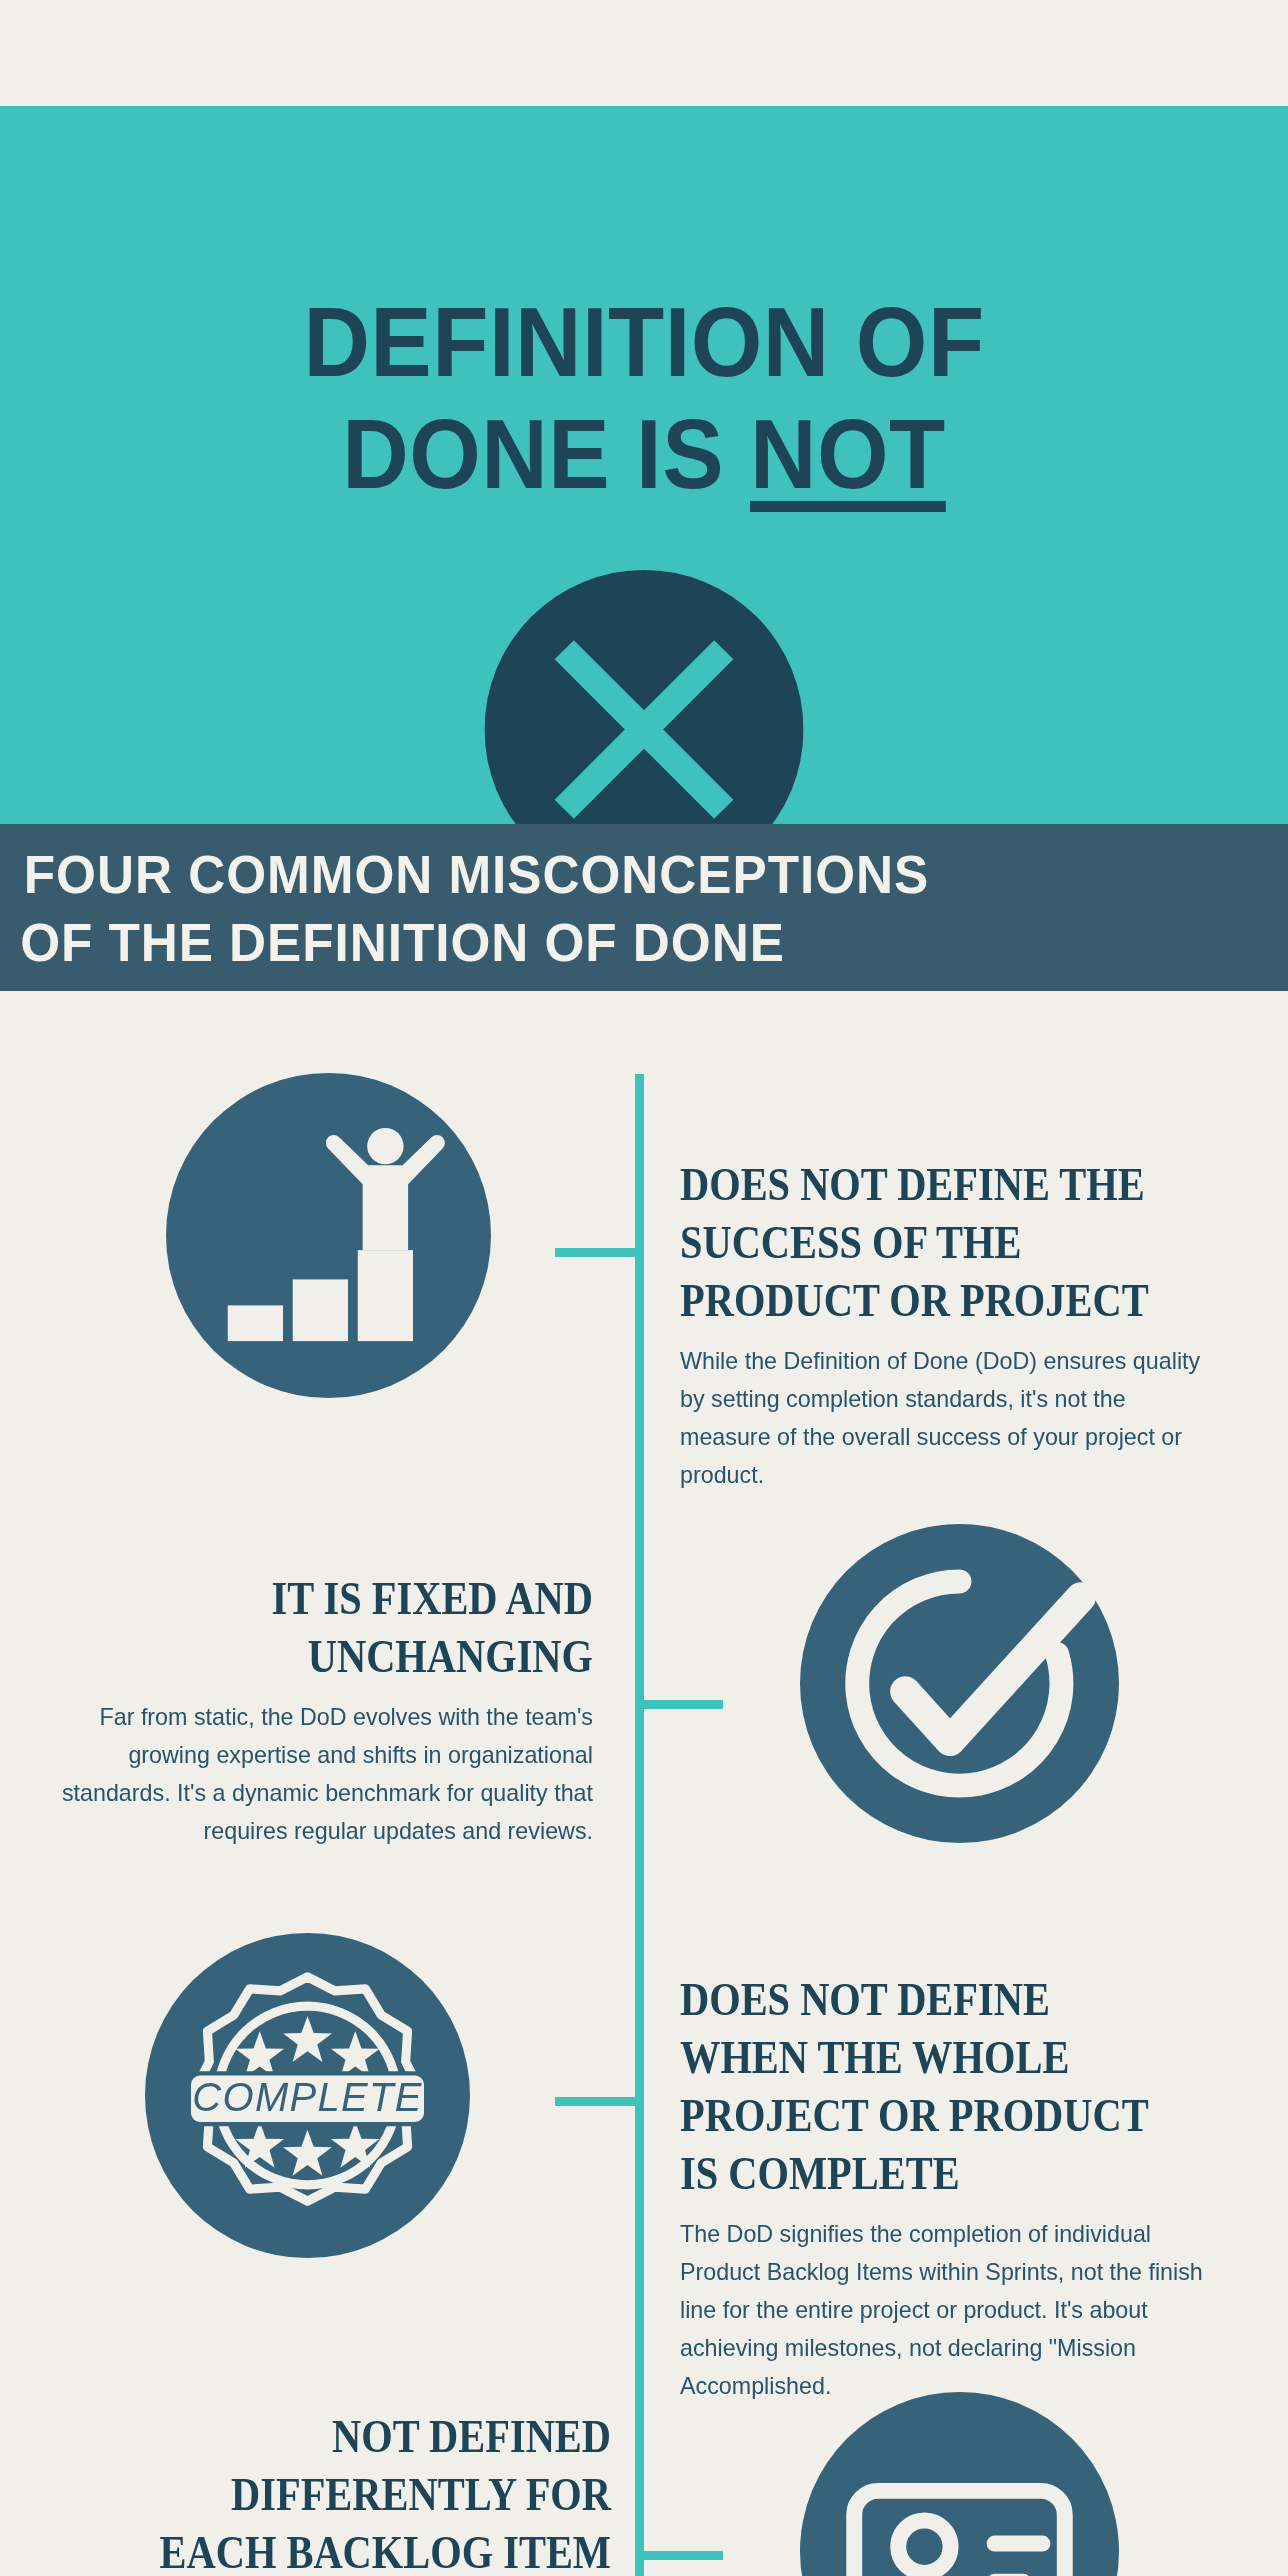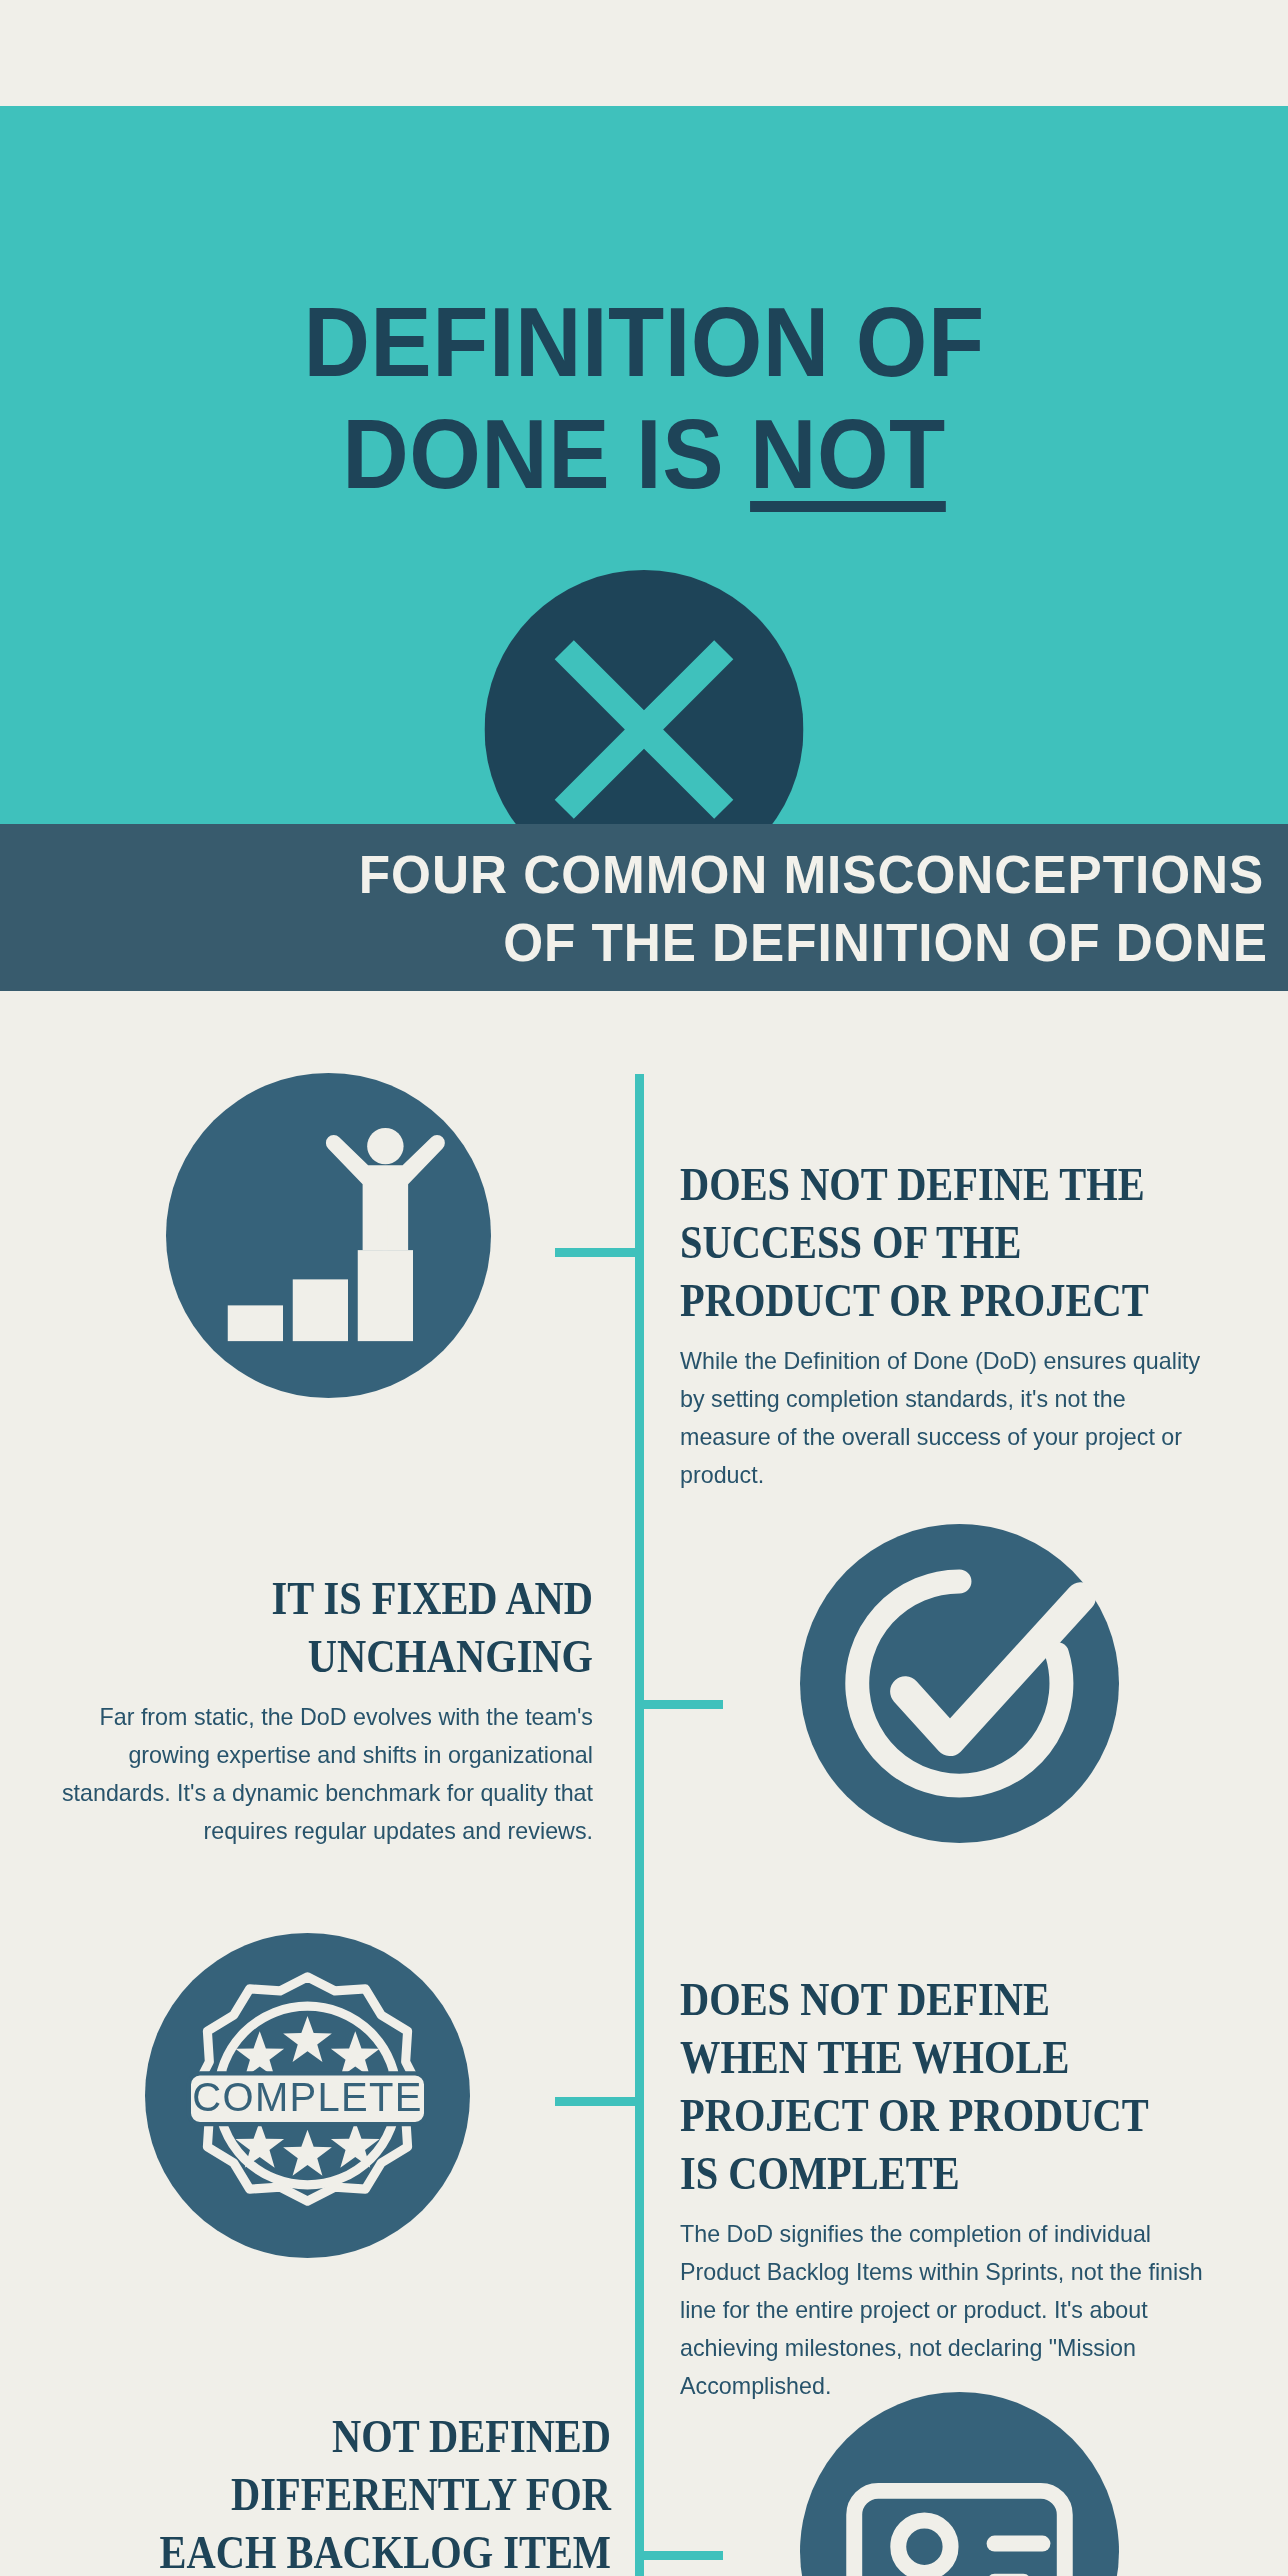--- a/index.html
+++ b/index.html
@@ -45,21 +45,21 @@
   }
 
   
   .banner {
     position: absolute;
     left: 0; top: 824px;
     width: 1288px; height: 167px;
     background: #385b6d;
     display: flex;
     flex-direction: column;
-    align-items: flex-end;
+    align-items: flex-start;
     justify-content: center;
   }
   .banner-line {
     color: #f2f1eb;
     font-family: "Liberation Sans Narrow", "Liberation Sans", sans-serif;
     font-weight: 700;
     font-size: 54px;
     line-height: 68px;
     letter-spacing: 1px;
     transform: scaleX(0.95);
@@ -99,21 +99,21 @@
     font-size: 24px;
     line-height: 38px;
     transform: scaleX(0.97);
   }
   .block.right .sec-body { transform-origin: left top; text-align: left; }
   .block.left  .sec-body { transform-origin: right top; text-align: right; }
   .block.left  { text-align: right; }
   .block.right { text-align: left; margin-top: 12px; }
 
   
-  .icon-circle { position: absolute; }
+  .icon-circle { position: absolute; font-style: italic; }
 </style>
 </head>
 <body>
 
 <section class="hero">
 
   <div class="hero-title">
     <div>DEFINITION OF</div>
     <div>
       <span>DONE IS </span><span class="ul">NOT</span>

